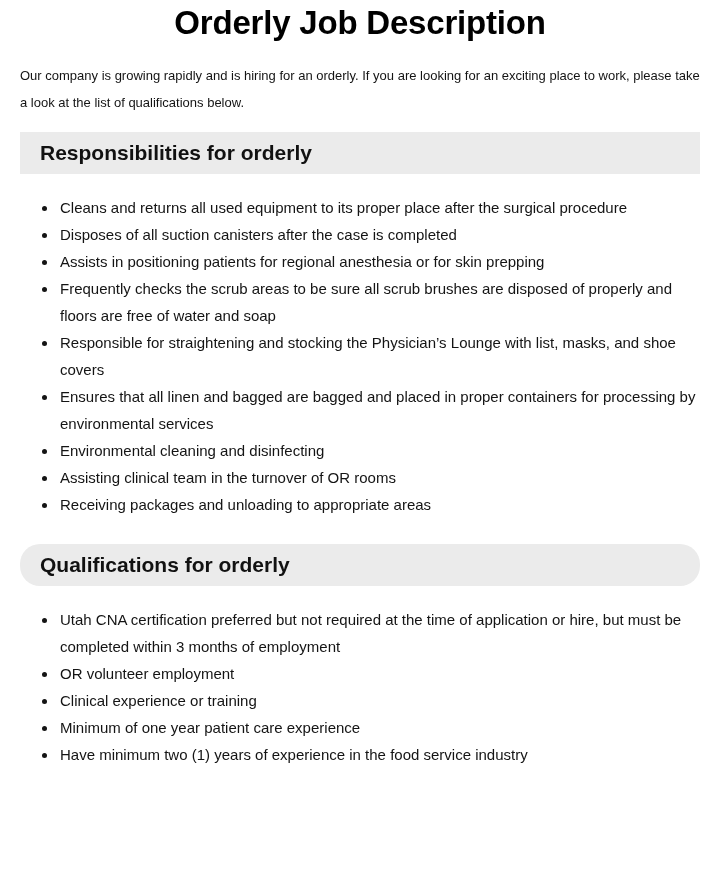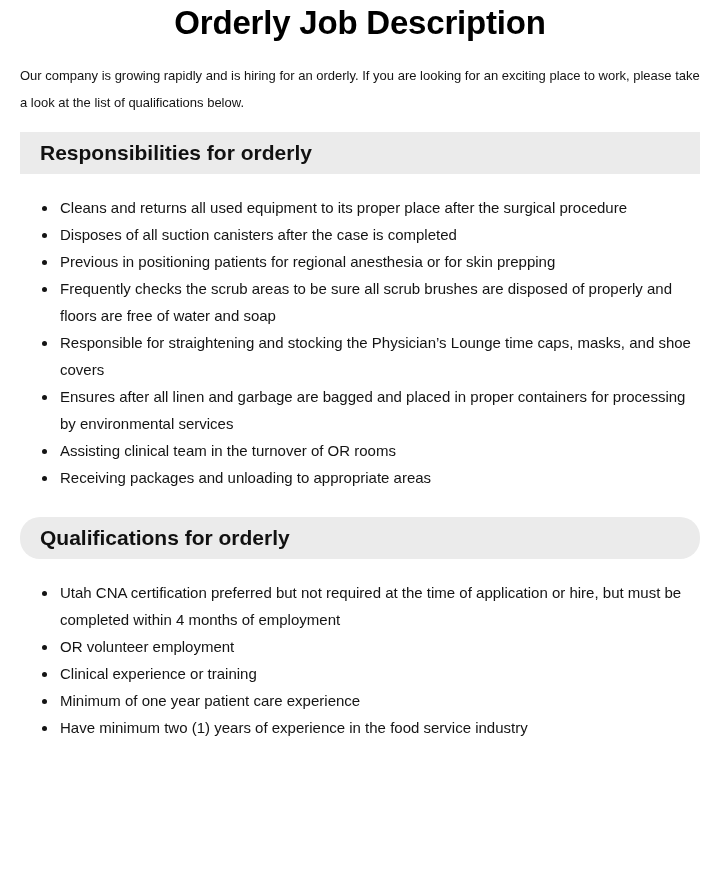--- a/index.html
+++ b/index.html
@@ -73,29 +73,30 @@
 <body>
 
 <div class="page">
   <h1>Orderly Job Description</h1>
   <p class="intro">Our company is growing rapidly and is hiring for an orderly. If you are looking for an exciting place to work, please take a look at the list of qualifications below.</p>
 
   <div class="section-header">Responsibilities for orderly</div>
   <ul class="items">
     <li>Cleans and returns all used equipment to its proper place after the surgical procedure</li>
     <li>Disposes of all suction canisters after the case is completed</li>
-    <li>Previous in positioning patients for regional anesthesia or for skin prepping</li>
+    <li>Assists in positioning patients for regional anesthesia or for skin prepping</li>
     <li>Frequently checks the scrub areas to be sure all scrub brushes are disposed of properly and floors are free of water and soap</li>
-    <li>Responsible for straightening and stocking the Physician’s Lounge time caps, masks, and shoe covers</li>
-    <li>Ensures after all linen and garbage are bagged and placed in proper containers for processing by environmental services</li>
+    <li>Responsible for straightening and stocking the Physician’s Lounge with list, masks, and shoe covers</li>
+    <li>Ensures that all linen and bagged are bagged and placed in proper containers for processing by environmental services</li>
+    <li>Environmental cleaning and disinfecting</li>
     <li>Assisting clinical team in the turnover of OR rooms</li>
     <li>Receiving packages and unloading to appropriate areas</li>
   </ul>
 
   <div class="section-header qual-header">Qualifications for orderly</div>
   <ul class="items">
-    <li>Utah CNA certification preferred but not required at the time of application or hire, but must be completed within 4 months of employment</li>
+    <li>Utah CNA certification preferred but not required at the time of application or hire, but must be completed within 3 months of employment</li>
     <li>OR volunteer employment</li>
     <li>Clinical experience or training</li>
     <li>Minimum of one year patient care experience</li>
     <li>Have minimum two (1) years of experience in the food service industry</li>
   </ul>
 </div>
 
 </body></html>

